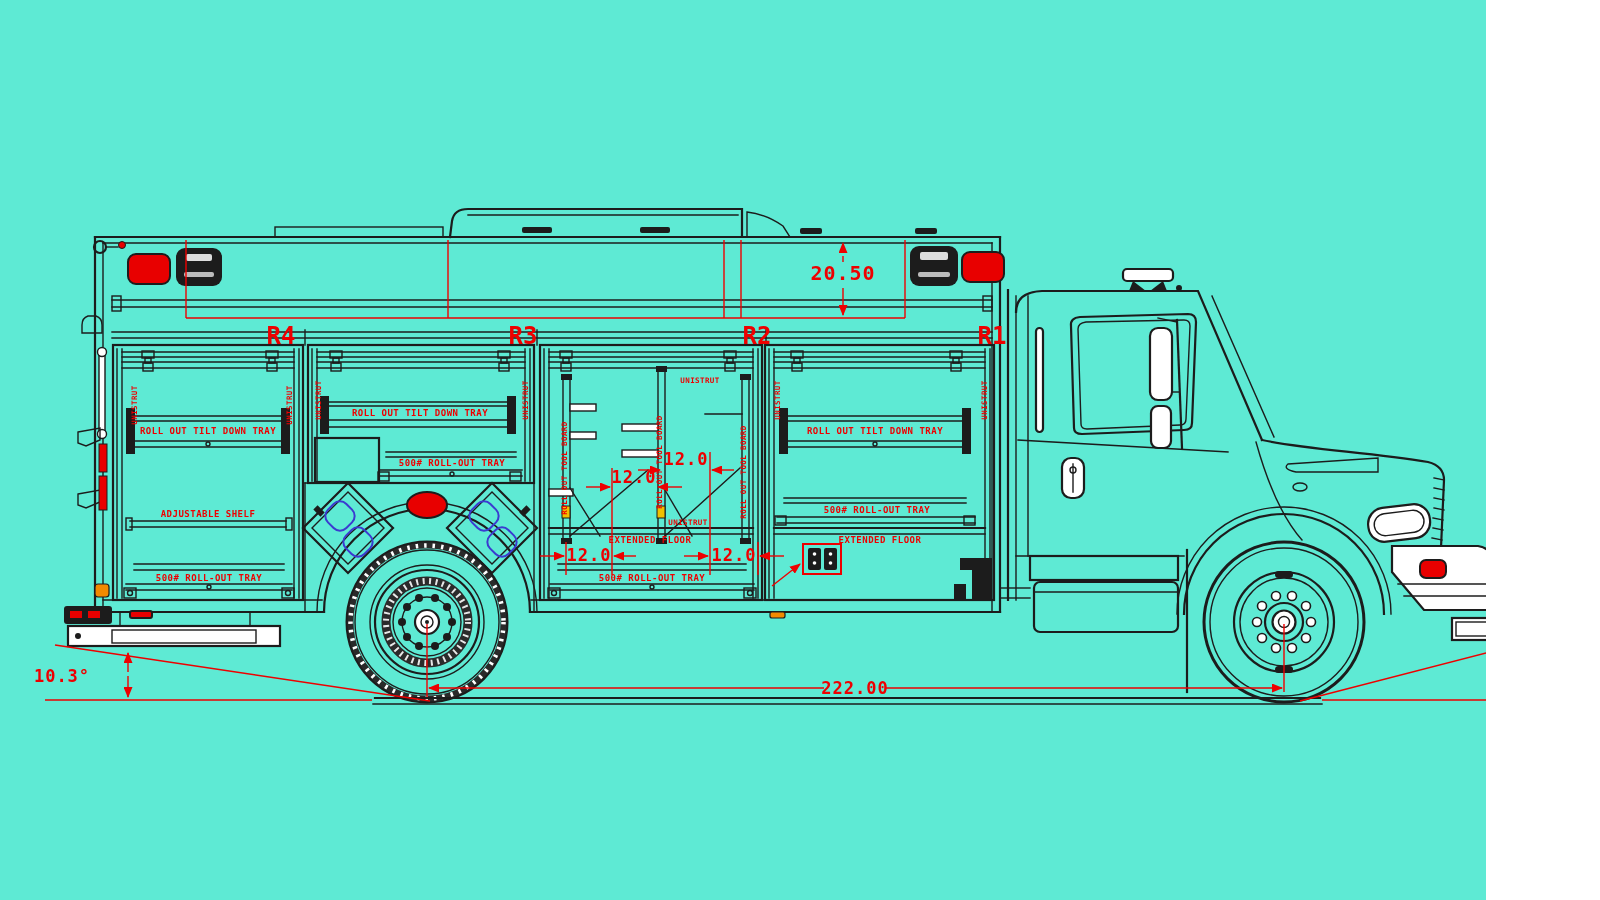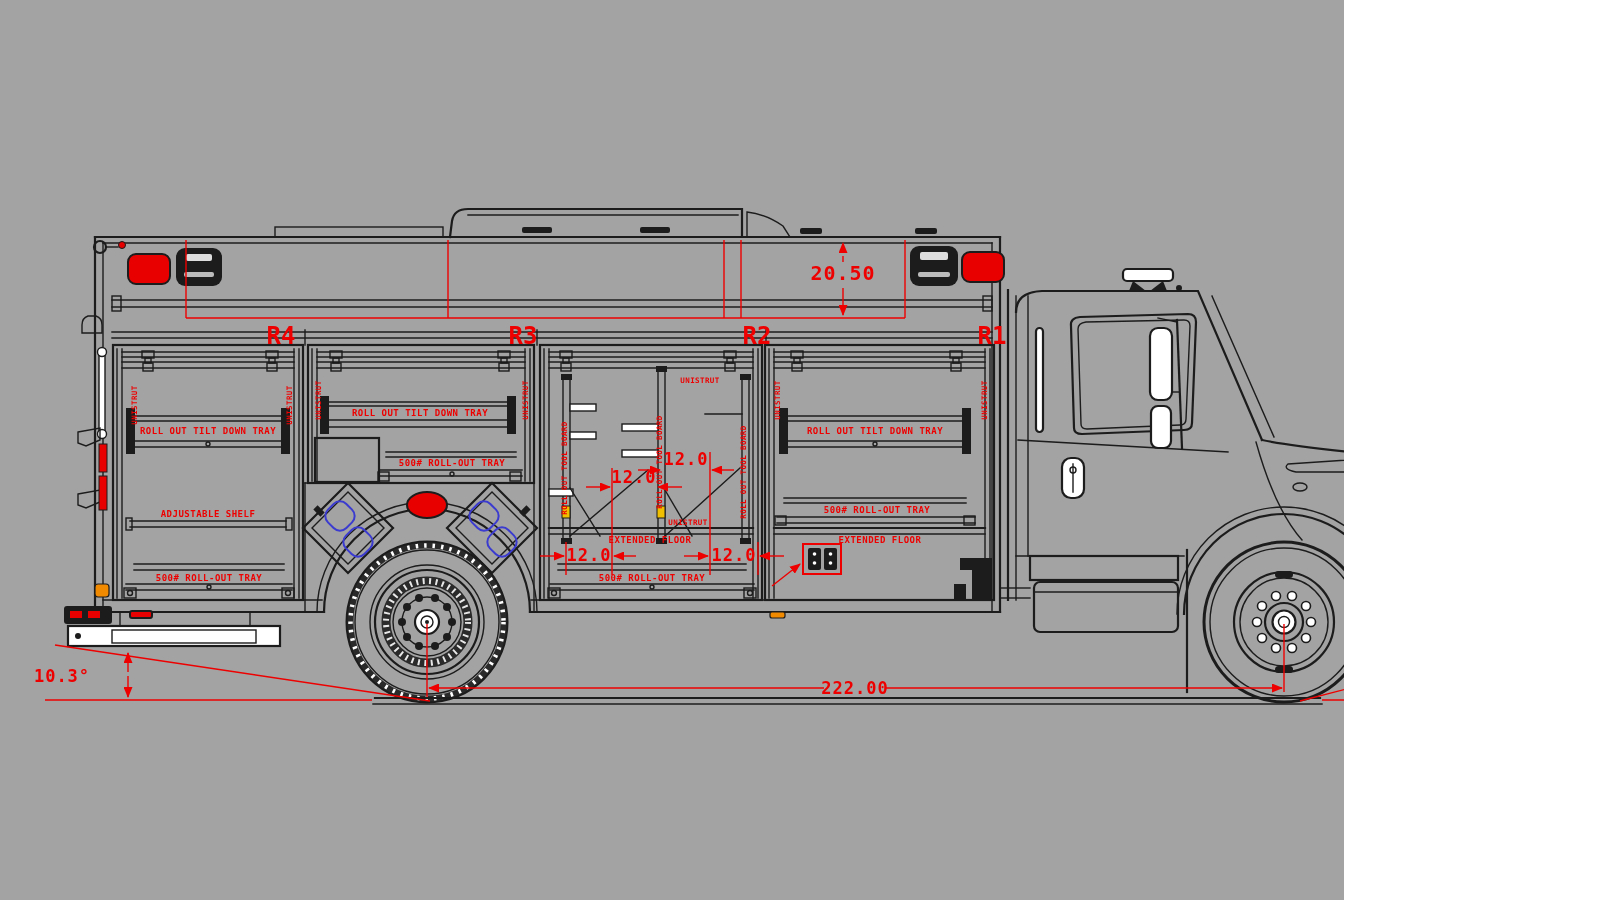--- a/index.html
+++ b/index.html
@@ -1,16 +1,16 @@
 <!DOCTYPE html>
 <html><head>
 <meta charset="utf-8">
 <style>
   html,body{margin:0;padding:0;background:#fff;}
-  .stage{position:relative;width:1344px;height:900px;background:#a3a3a3;overflow:hidden;
+  .stage{position:relative;width:1486px;height:900px;background:#5eead4;overflow:hidden;
          font-family:"DejaVu Sans Mono","Liberation Mono",monospace;}
   svg{position:absolute;left:0;top:0;}
   .ln{stroke:#1c1c1c;stroke-width:1.4;fill:none;stroke-linecap:square;}
   .ln2{stroke:#1c1c1c;stroke-width:2.2;fill:none;stroke-linecap:square;}
   .ln3{stroke:#1c1c1c;stroke-width:3;fill:none;stroke-linecap:square;}
   .fb{fill:#1c1c1c;stroke:none;}
   .wf{fill:#ffffff;}
   .redln{stroke:#ee0000;stroke-width:1.4;fill:none;}
   .redfill{fill:#e80000;stroke:#1c1c1c;stroke-width:2;}
   .amberfill{fill:#f28a00;stroke:#1c1c1c;stroke-width:1.2;}

